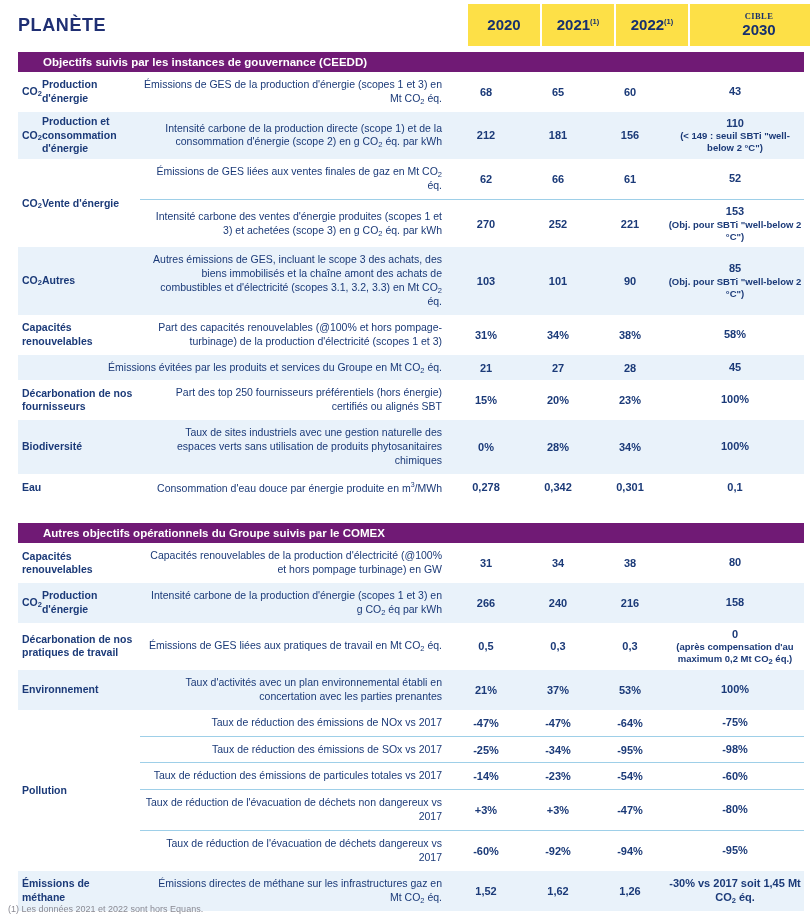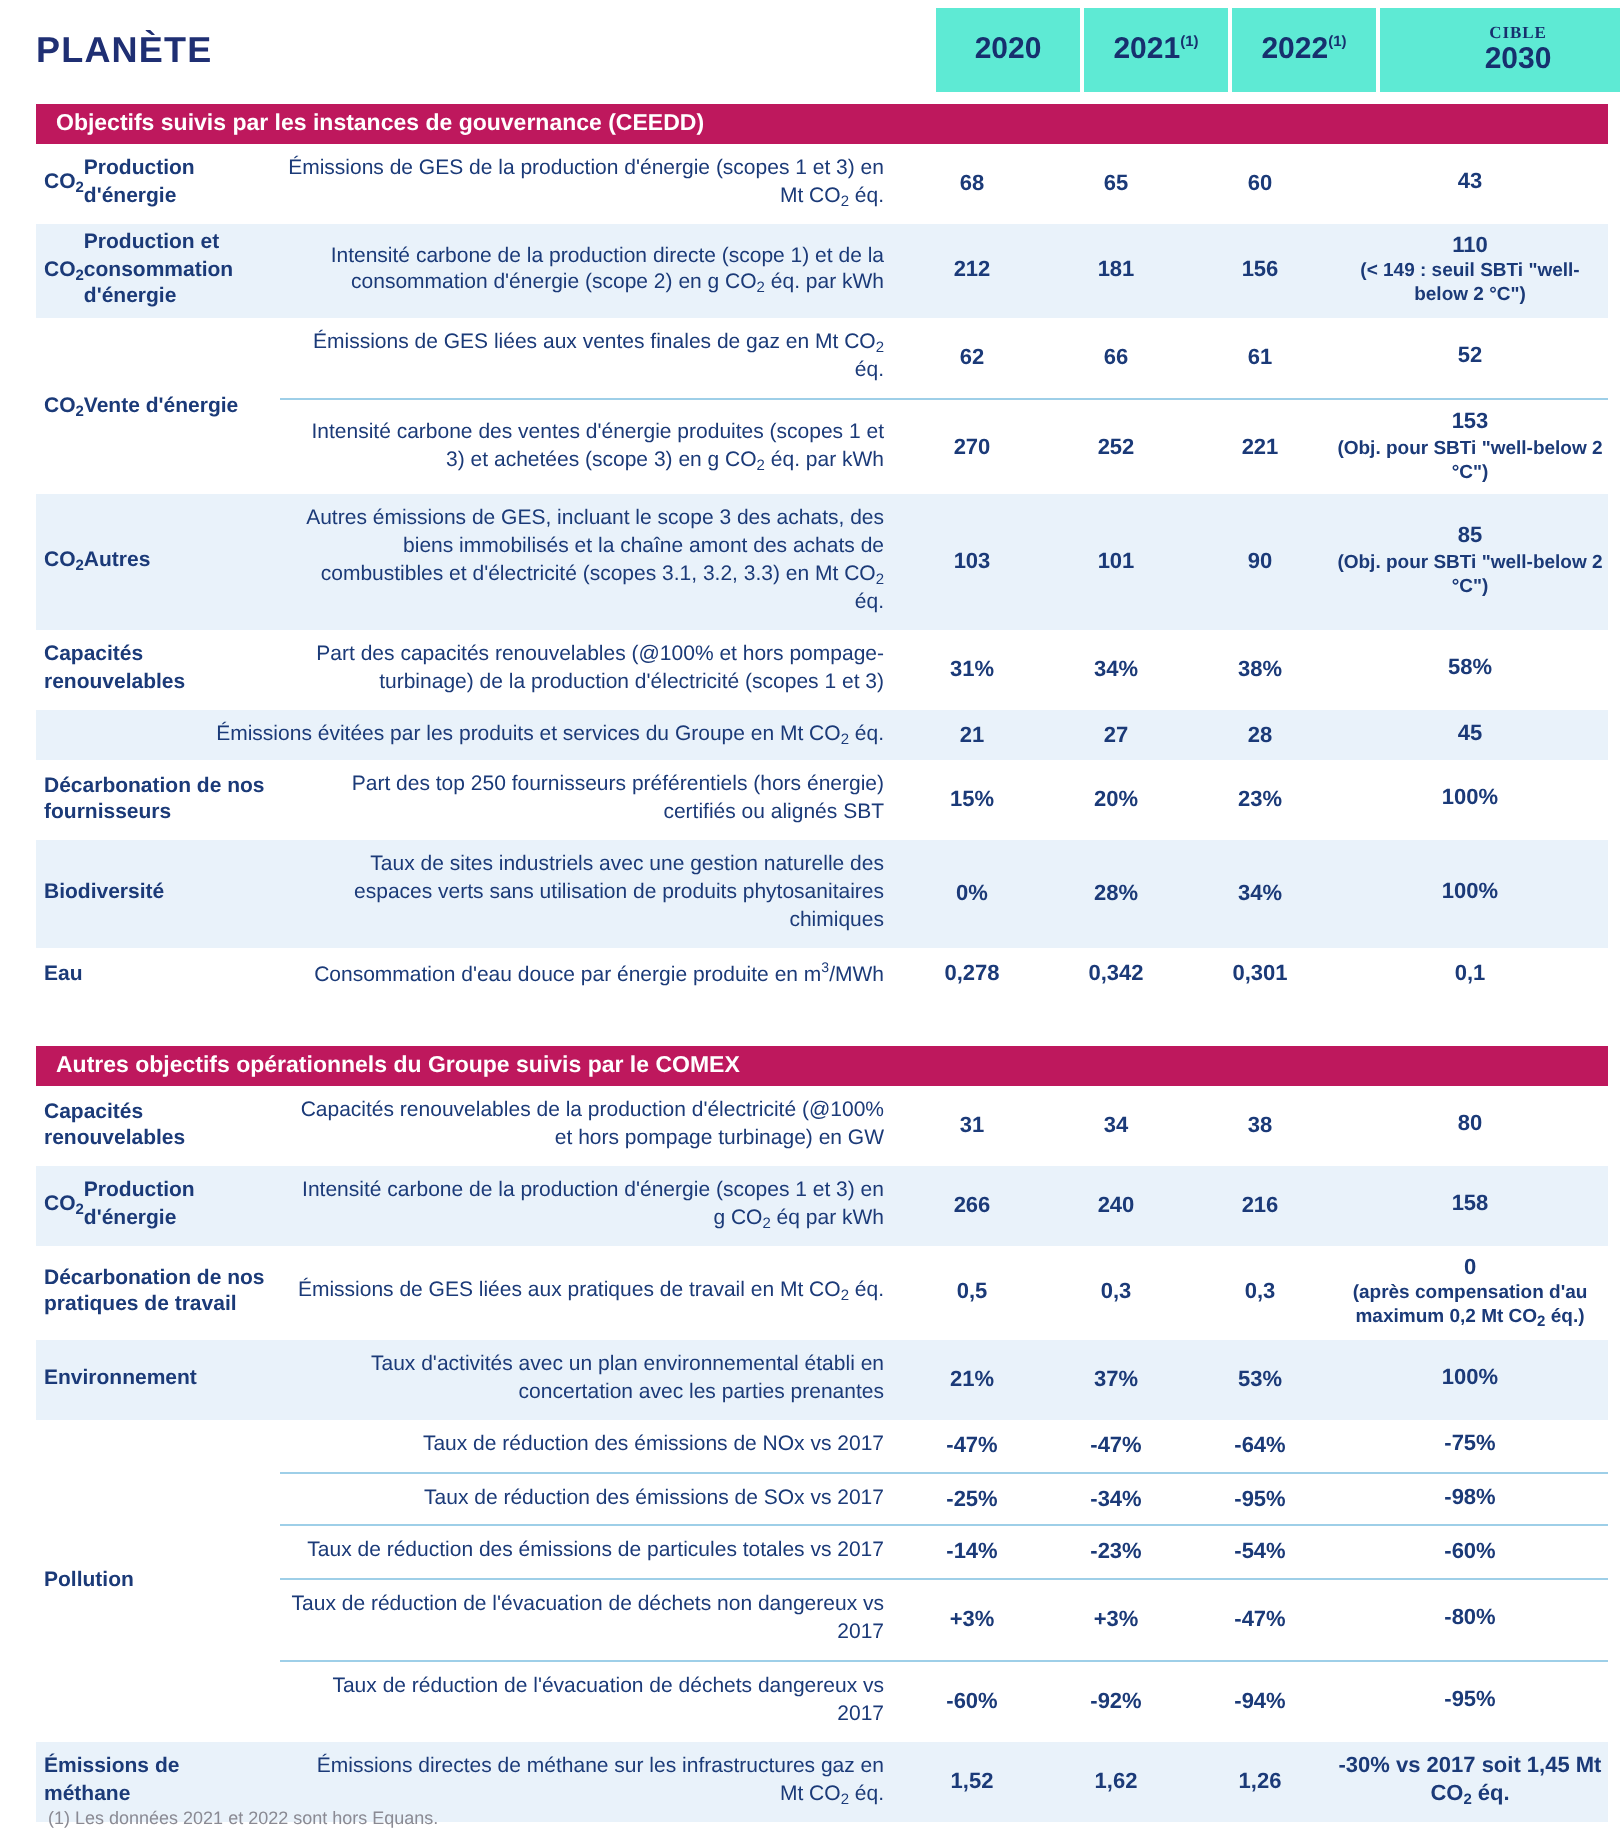--- a/index.html
+++ b/index.html
@@ -33,21 +33,21 @@
     color: #1f2f73;
     padding-bottom: 10px;
   }
   .head-cells {
     display: flex;
     gap: 2px;
     height: 42px;
     align-items: stretch;
   }
   .head-cell {
-    background: #5eead4;
+    background: #fde047;
     color: #17306e;
     font-weight: bold;
     display: flex;
     flex-direction: column;
     align-items: center;
     justify-content: center;
     font-size: 14px;
     line-height: 1.05;
   }
   .head-cell.year { width: 72px; }
@@ -57,27 +57,27 @@
     letter-spacing: .45px;
     font-weight: bold;
     margin-bottom: 1px;
     font-family: Liberation Serif, serif;
   }
   .head-cell .big { font-size: 15px; }
   .head-cell sup { font-size: 7.5px; vertical-align: super; }
 
   
   .band {
-    background: #be185d;
+    background: #701a75;
     color: #ffffff;
     font-size: 11.5px;
     font-weight: bold;
     height: 20px;
     line-height: 20px;
-    padding-left: 10px;
+    padding-left: 25px;
     margin: 0 6px 0 18px;
   }
   .band-wrap { padding-top: 6px; }
   .band-wrap.second { padding-top: 22px; }
 
   
   .rows { padding: 0 6px 0 18px; }
   .grp {
     display: flex;
     align-items: stretch;
@@ -128,21 +128,21 @@
     font-weight: bold;
     display: block;
   }
   .r-tall { min-height: 36px; }
 
   sub { font-size: 7.5px; vertical-align: baseline; position: relative; top: 2px; }
   sup.ft { font-size: 7px; vertical-align: super; }
 
   .footnote {
     position: absolute;
-    left: 24px;
+    left: 8px;
     bottom: 10px;
     font-size: 9px;
     color: #8a8a93;
   }
 </style>
 </head>
 <body>
 
 <div class="page">
 

